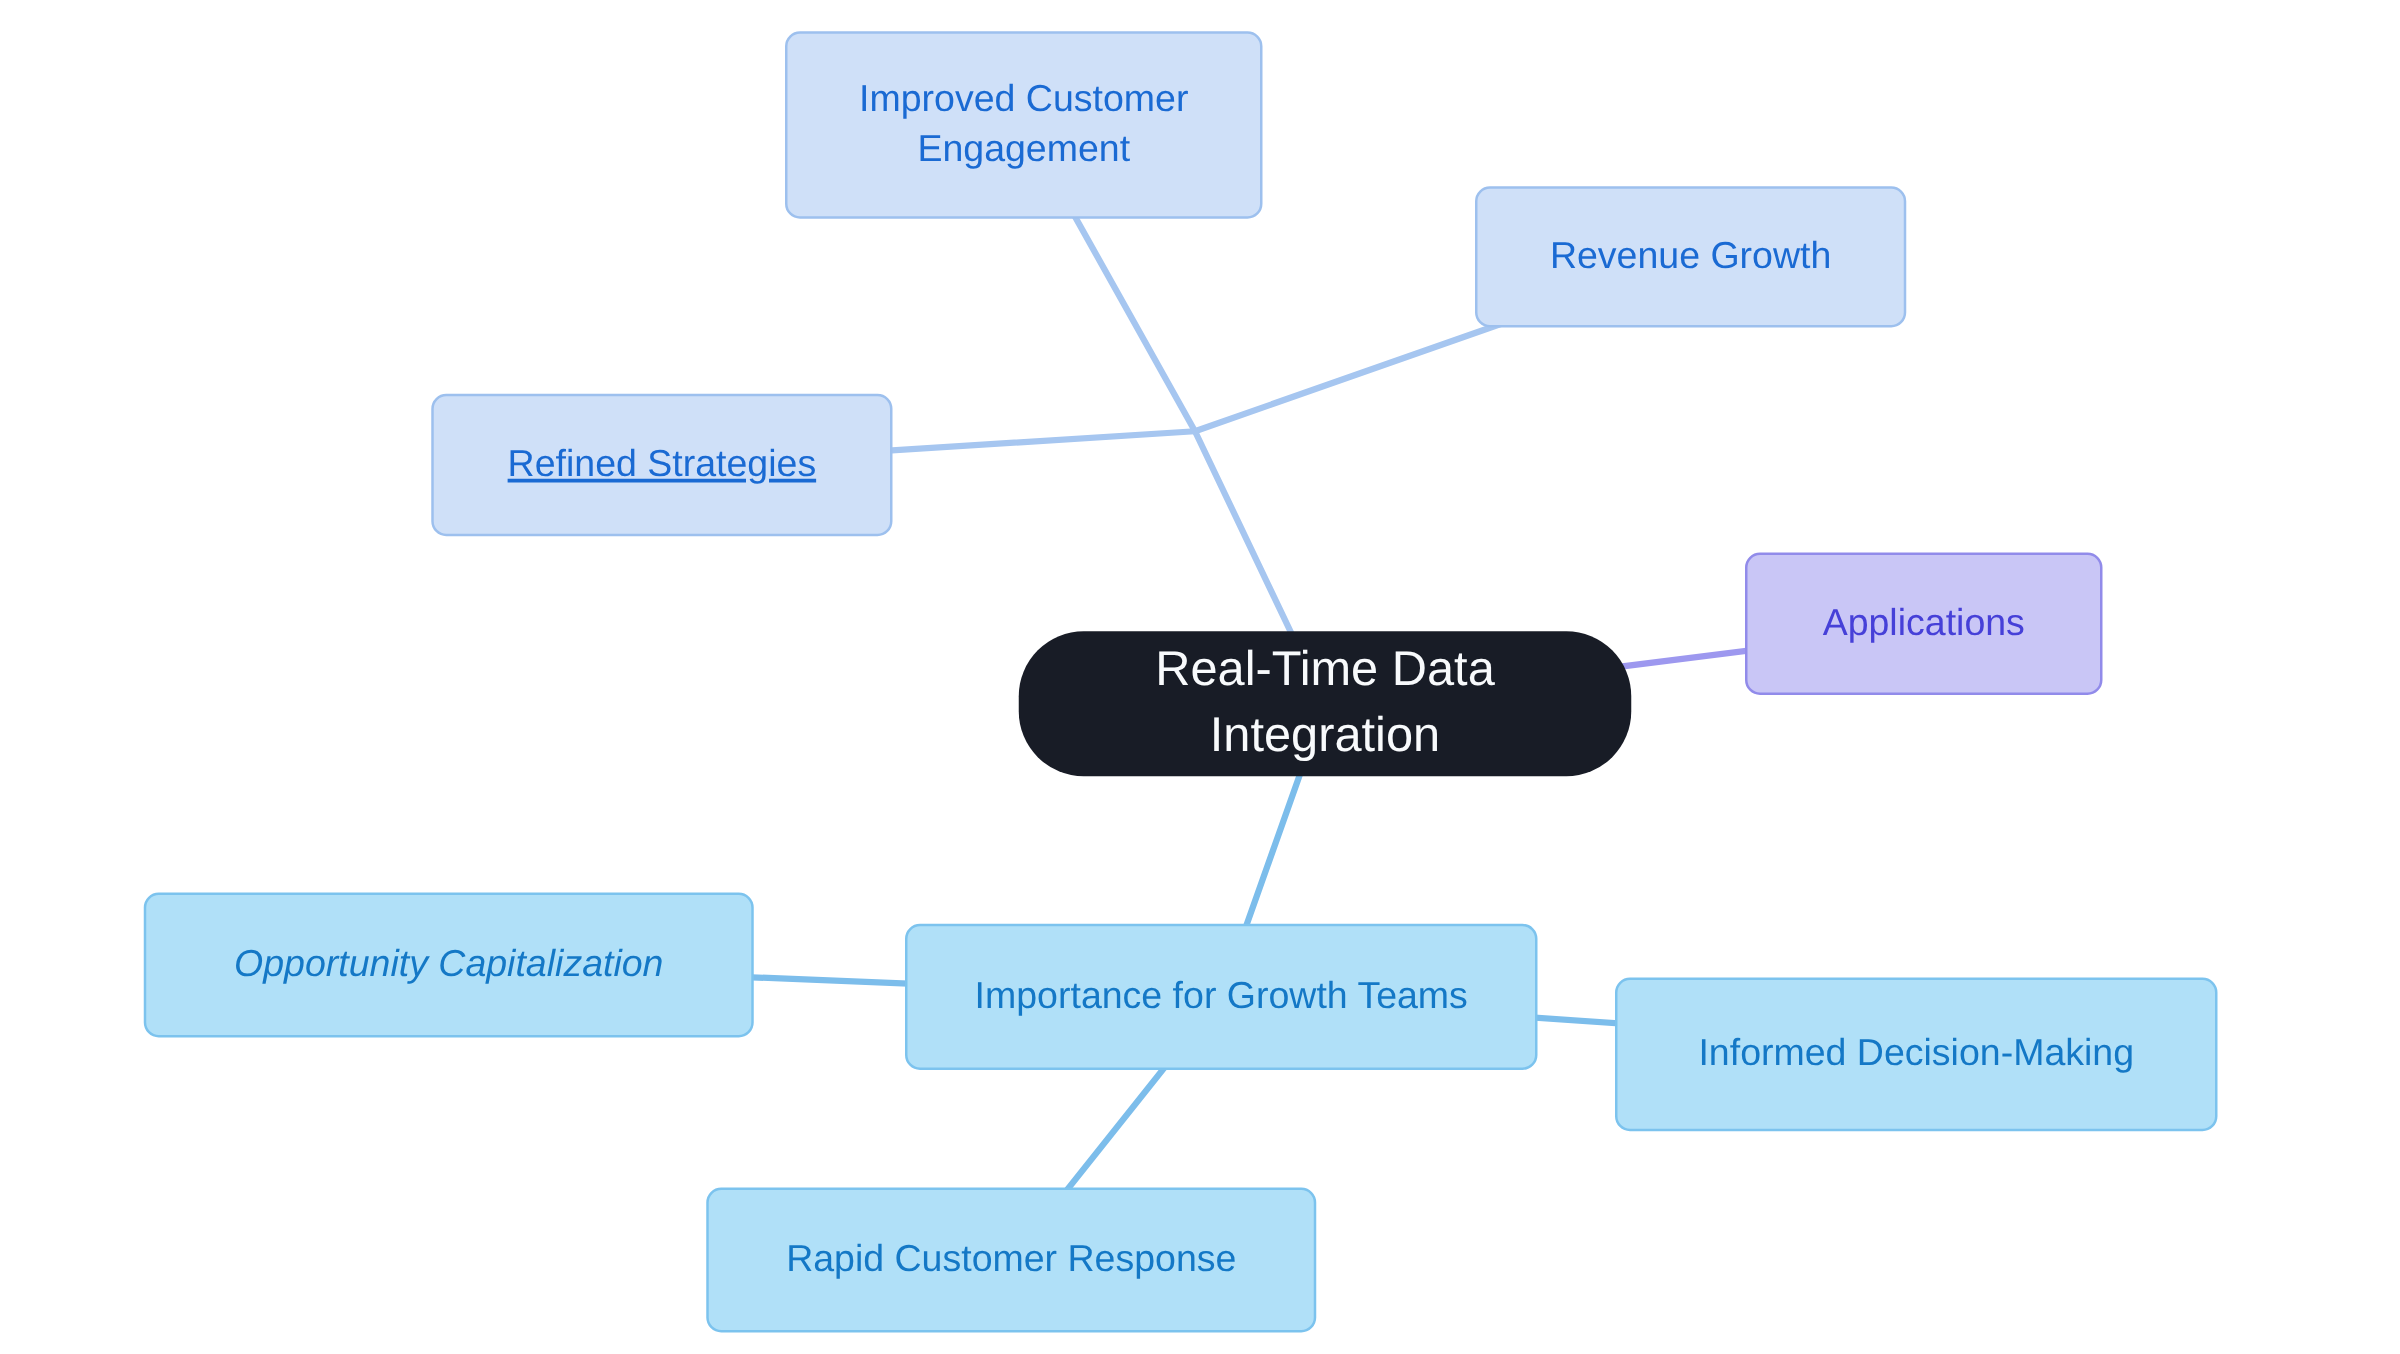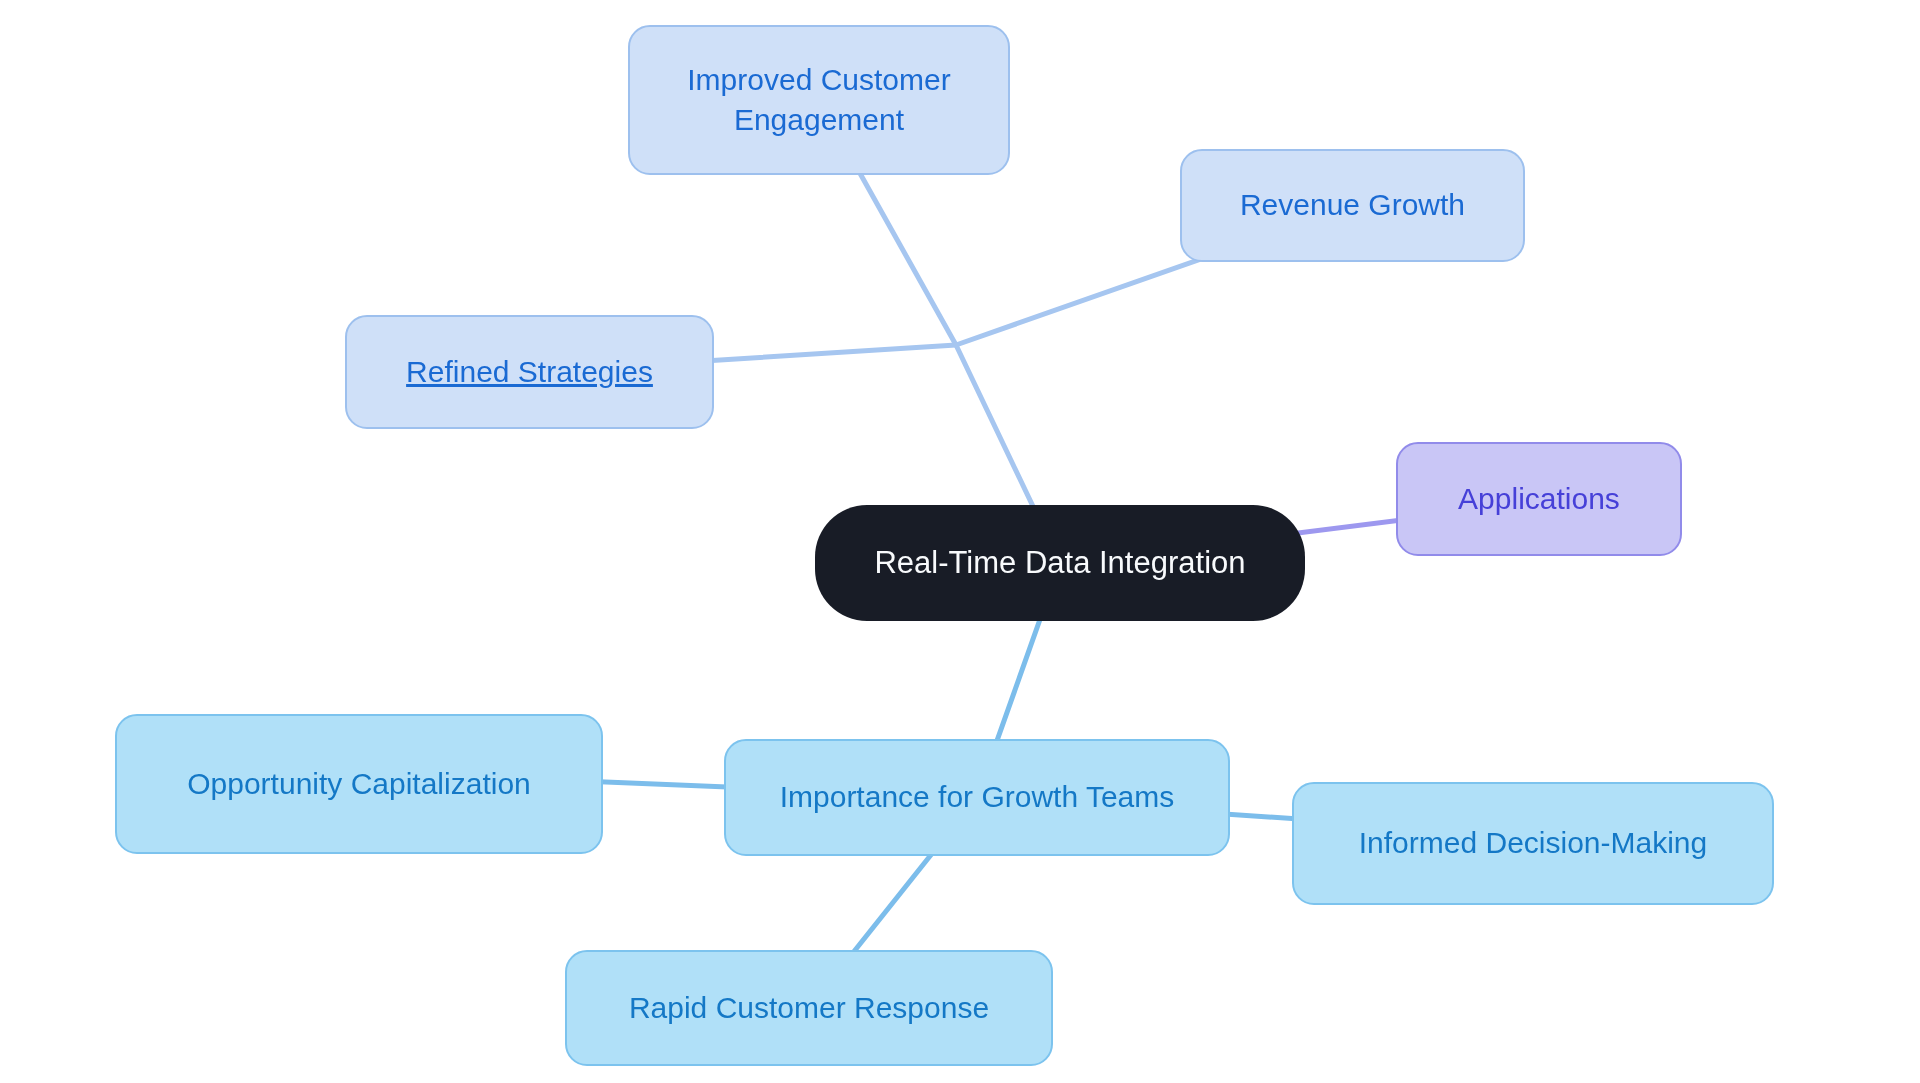--- a/index.html
+++ b/index.html
@@ -26,33 +26,33 @@
     z-index: 1;
   }
   .node {
     position: absolute;
     z-index: 2;
     display: flex;
     align-items: center;
     justify-content: center;
     text-align: center;
     box-sizing: border-box;
-    border-radius: 22px;
+    border-radius: 12px;
     font-size: 30px;
     line-height: 1.35;
     padding: 10px 36px;
     cursor: pointer;
     user-select: none;
   }
   .node.central {
     background: #181c26;
     color: #f8fafc;
     border: none;
     border-radius: 52px;
-    font-size: 31px;
+    font-size: 39px;
   }
   .node.benefits-branch {
     background: #cfe0f8;
     border: 2px solid #9dc0ee;
     color: #1a6ad3;
   }
   .node.importance-branch {
     background: #b0e0f8;
     border: 2px solid #7cc3ee;
     color: #1478c6;
@@ -63,21 +63,21 @@
     color: #4640d8;
   }
   
   #node-center        { left: 815px;  top: 505px; width: 490px; height: 116px; }
   #node-benefits      { left: 845px;  top: 286px; width: 221px; height: 117px; }
   #node-improved      { left: 628px;  top: 25px;  width: 382px; height: 150px; }
   #node-revenue       { left: 1180px; top: 149px; width: 345px; height: 113px; }
   #node-refined       { left: 345px;  top: 315px; width: 369px; height: 114px; text-decoration: underline; }
   #node-applications  { left: 1396px; top: 442px; width: 286px; height: 114px; }
   #node-importance    { left: 724px;  top: 739px; width: 506px; height: 117px; }
-  #node-opportunity   { left: 115px;  top: 714px; width: 488px; height: 140px; }
+  #node-opportunity   { left: 115px;  top: 714px; width: 488px; height: 116px; font-style: italic; }
   #node-informed      { left: 1292px; top: 782px; width: 482px; height: 123px; }
   #node-rapid         { left: 565px;  top: 950px; width: 488px; height: 116px; }
 </style>
 </head>
 <body>
 
 <div class="canvas">
 
   <svg class="edges" viewBox="0 0 1920 1083">
     <line x1="819" y1="100" x2="956" y2="345" stroke-width="5" stroke-linecap="round" stroke="#a6c6f0"></line>

